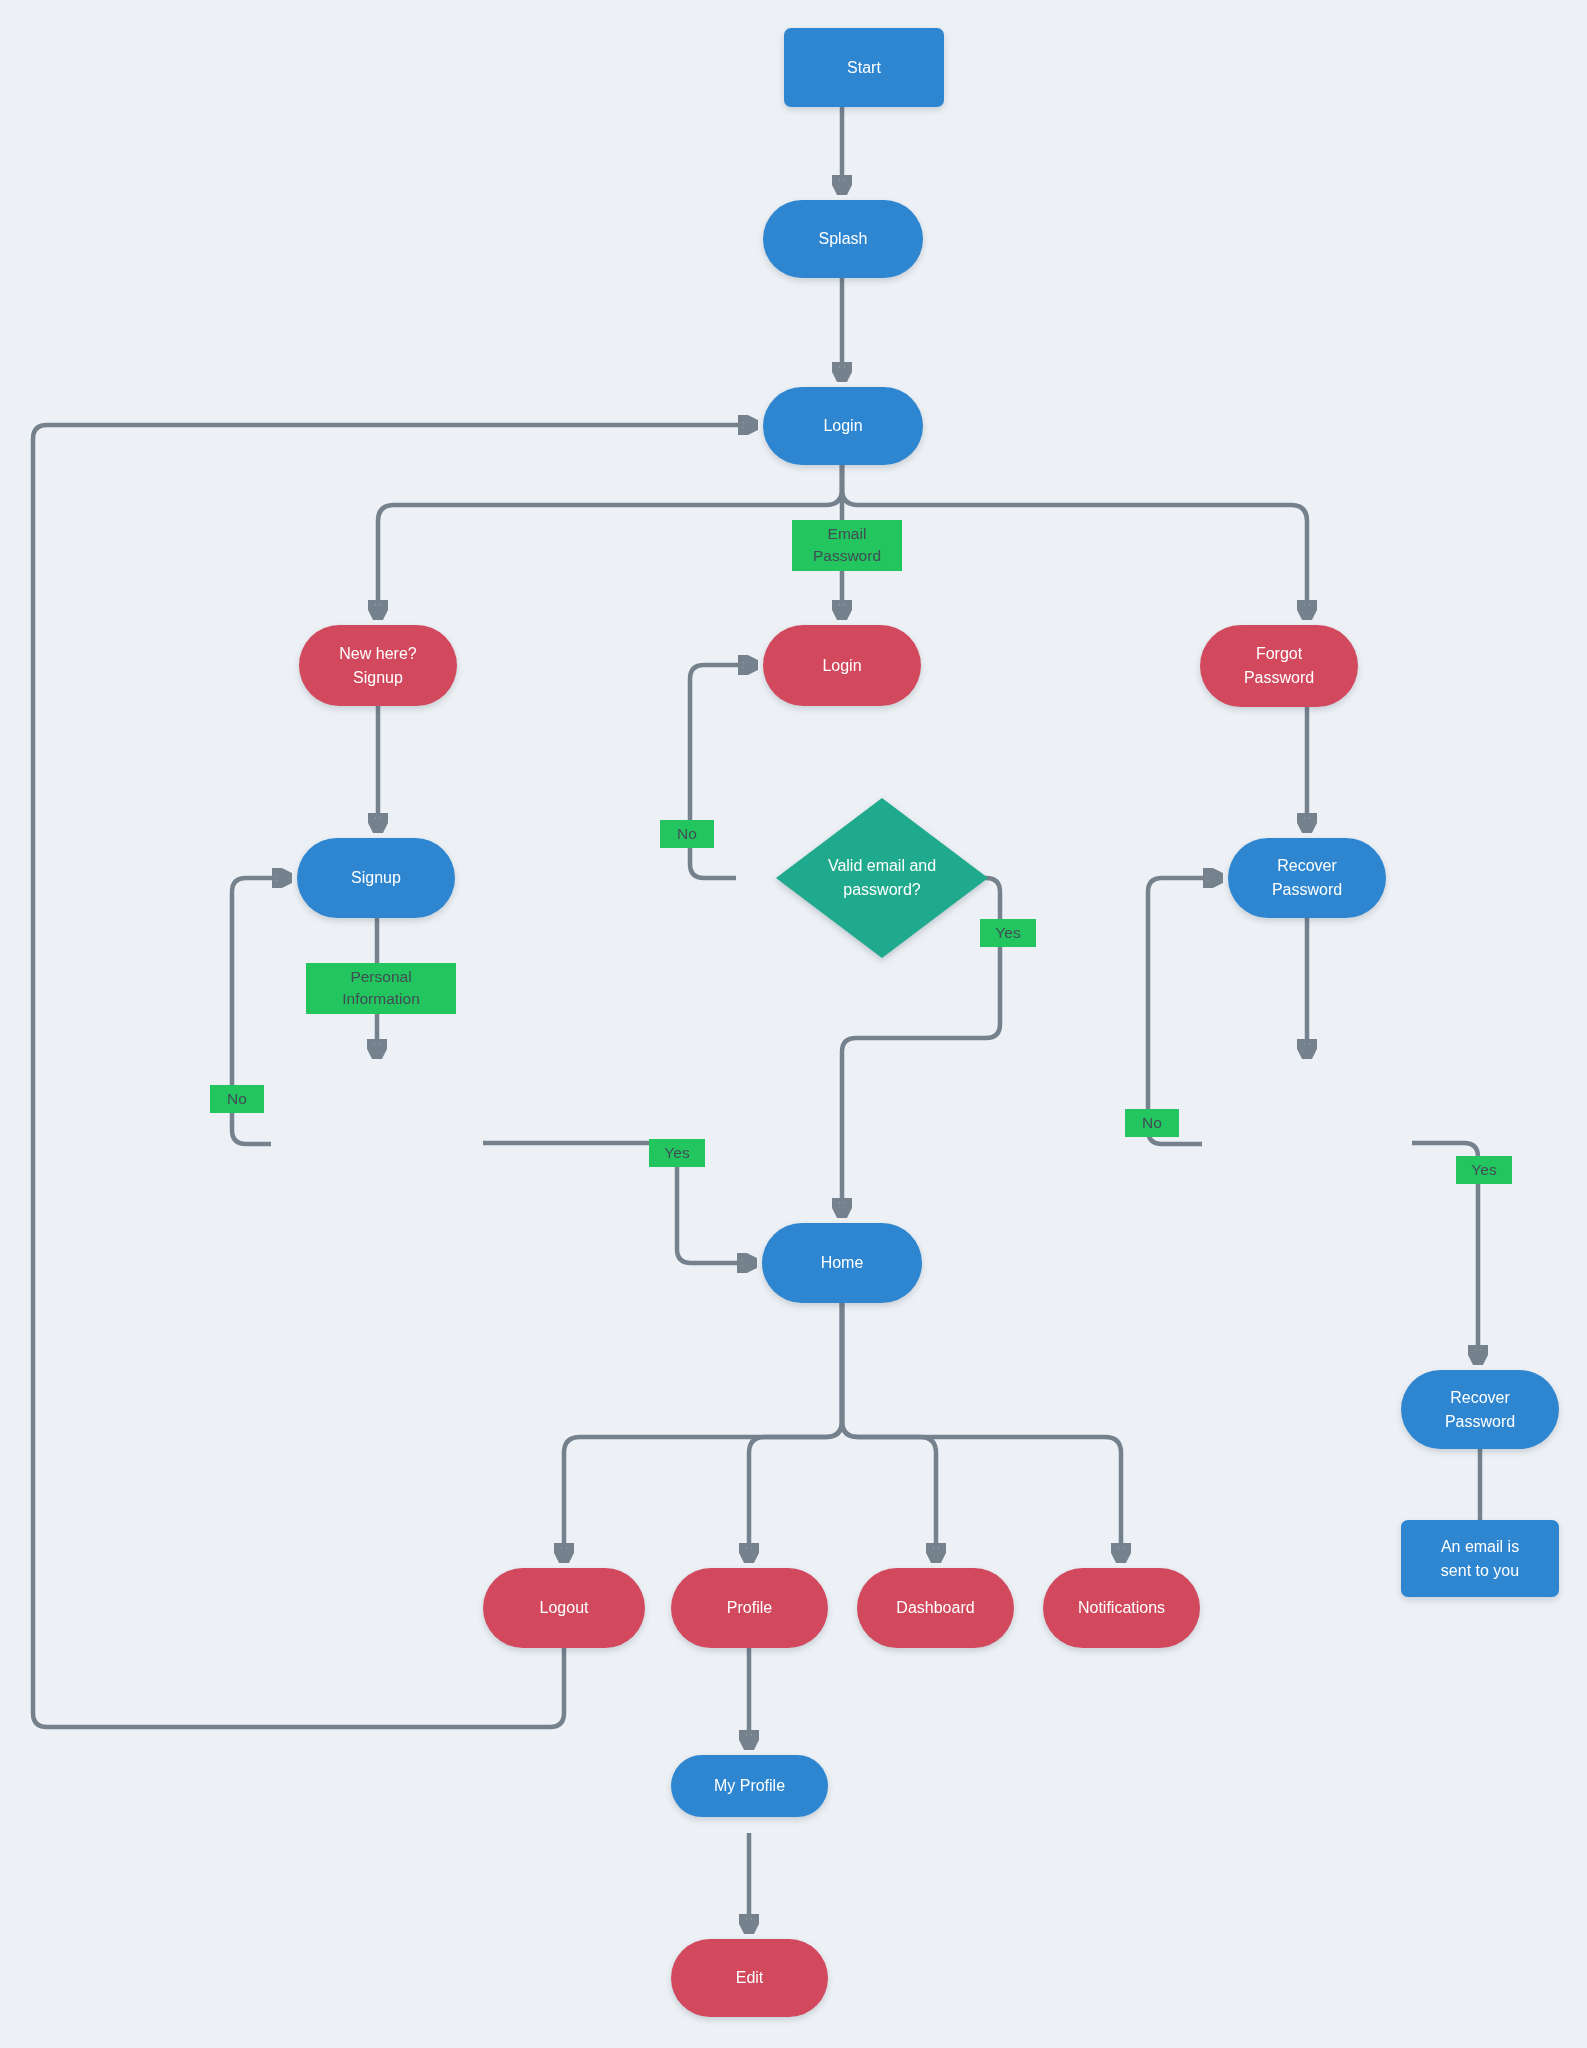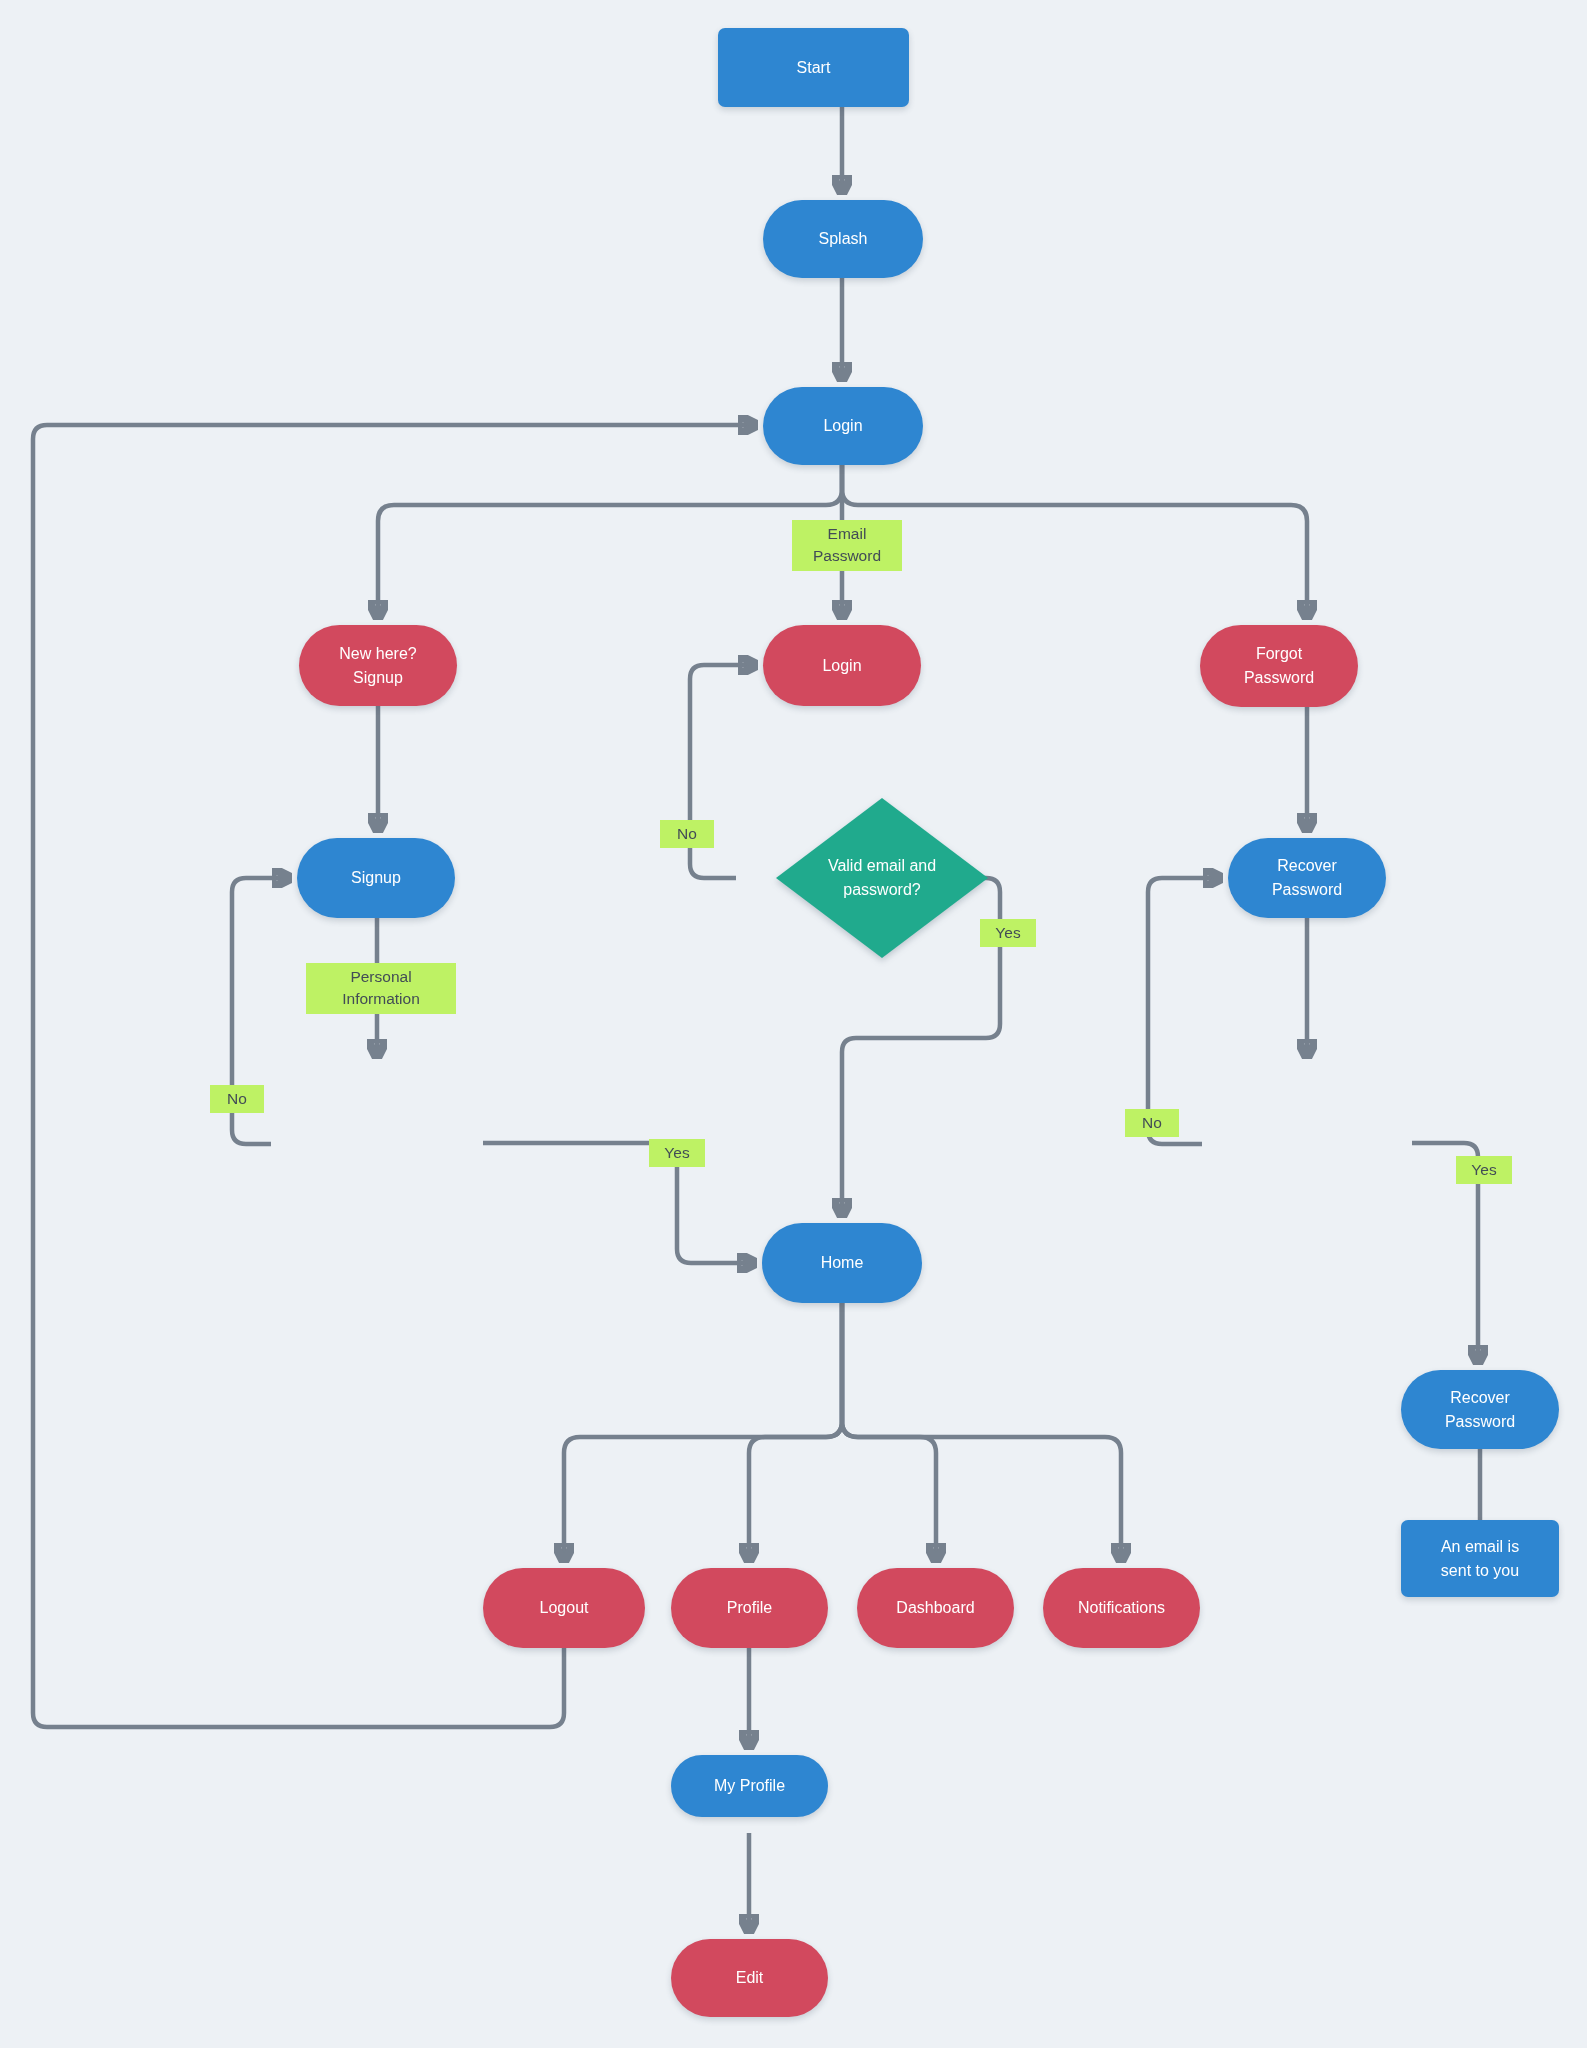--- a/index.html
+++ b/index.html
@@ -23,21 +23,21 @@
   .red{background:#D2495E;}
   .diamond-wrap{position:absolute;z-index:2;filter:drop-shadow(0 3px 3px rgba(50,70,90,0.25));}
   .diamond{
     width:100%;height:100%;
     clip-path:polygon(50% 0%,100% 50%,50% 100%,0% 50%);
     background:#20AA8D;
     display:flex;align-items:center;justify-content:center;text-align:center;
     color:#FFFFFF;font-size:16px;line-height:1.5;box-sizing:border-box;padding:0 30px;
   }
   .elabel{
-    position:absolute;z-index:2;background:#bef264;color:#424C56;
+    position:absolute;z-index:2;background:#22c55e;color:#424C56;
     font-size:15.5px;line-height:1.45;text-align:center;padding:3px 5px;
   }
   .elabel span{display:block;}
 </style>
 </head>
 <body>
 
 <div id="canvas">
 
   <svg class="edges" width="1587" height="2048" viewBox="0 0 1587 2048">
@@ -91,21 +91,21 @@
   <div class="elabel" style="left:649px;top:1139px;width:46px;">
     <span>Yes</span>
   </div>
   <div class="elabel" style="left:1125px;top:1109px;width:44px;">
     <span>No</span>
   </div>
   <div class="elabel" style="left:1456px;top:1156px;width:46px;">
     <span>Yes</span>
   </div>
 
-  <div class="node rect blue" style="left:718px;top:28px;width:191px;height:79px;align-items:center;">
+  <div class="node rect blue" style="left:784px;top:28px;width:160px;height:79px;align-items:center;">
     <span>Start</span>
   </div>
   <div class="node pill blue" style="left:763px;top:200px;width:160px;height:78px;">
     <span>Splash</span>
   </div>
   <div class="node pill blue" style="left:763px;top:387px;width:160px;height:78px;">
     <span>Login</span>
   </div>
   <div class="node pill red" style="left:299px;top:625px;width:158px;height:81px;">
     <span>New here? Signup</span>

